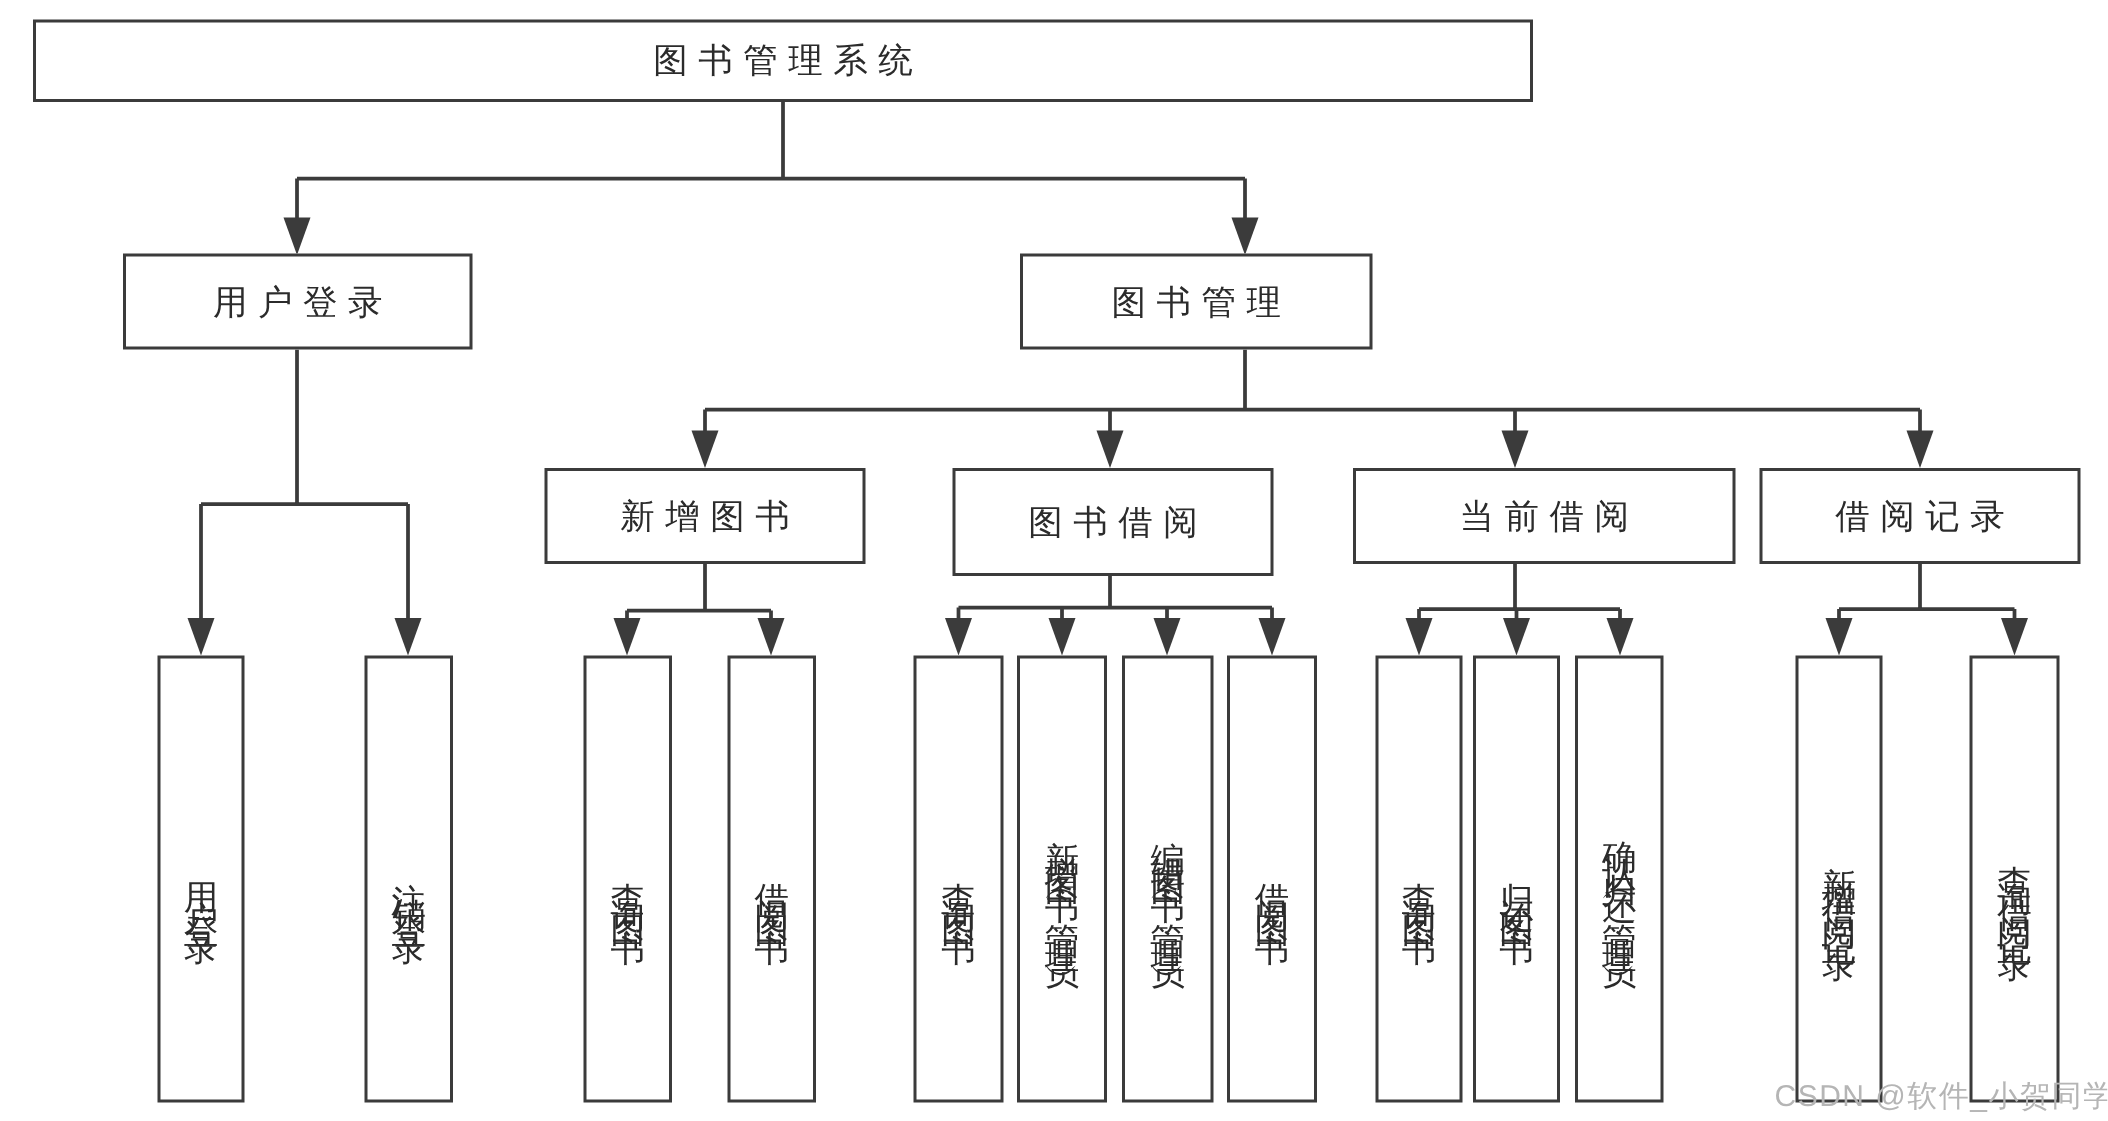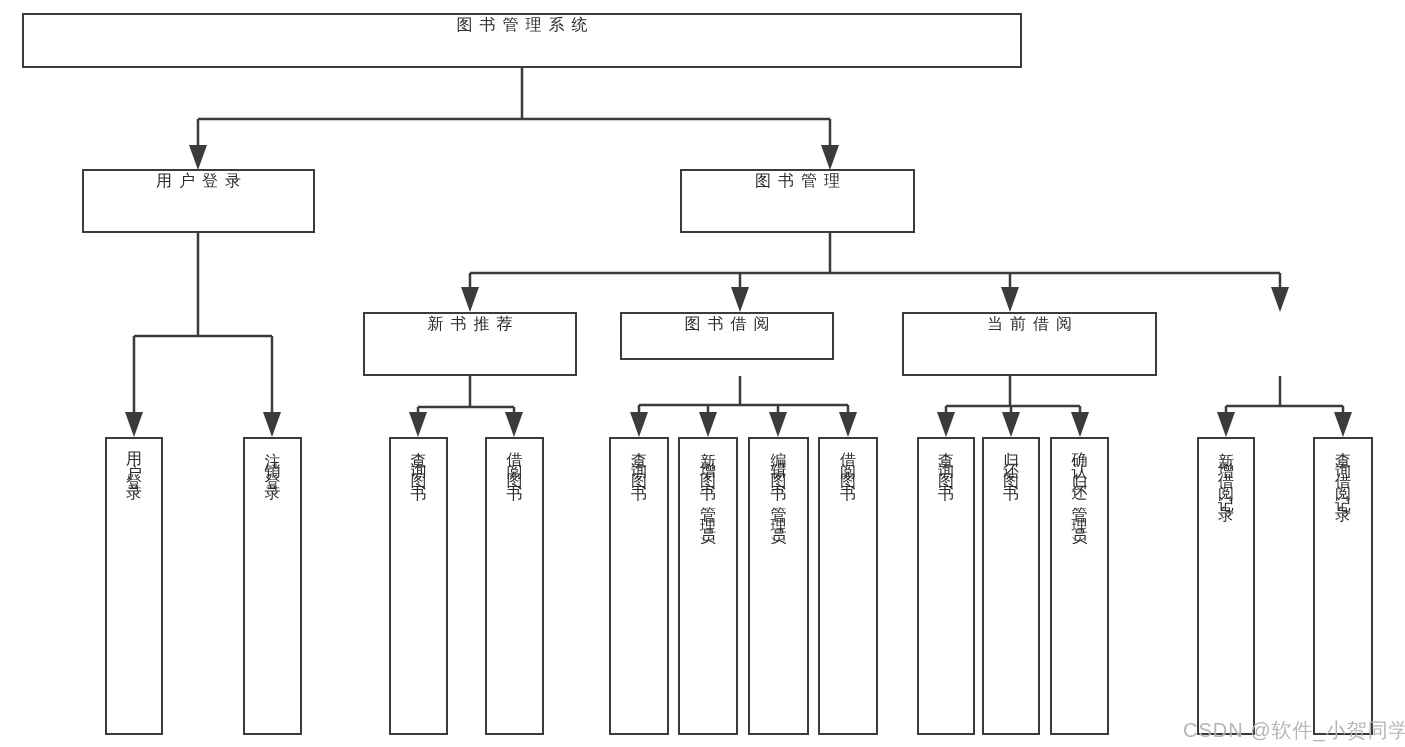--- a/index.html
+++ b/index.html
@@ -31,22 +31,23 @@
   }
   .connectors polygon {
     fill: var(--line);
     stroke: none;
   }
   .box {
     position: absolute;
     background: #ffffff;
     border: 2.5px solid var(--line);
     display: flex;
+    align-items: center;
     justify-content: center;
-    font-size: 16px;
+    font-size: 23px;
     color: var(--text);
   }
   .box.h span {
     letter-spacing: 7px;
     margin-right: -7px;
     white-space: nowrap;
   }
   .box.v span {
     writing-mode: vertical-lr;
     line-height: 1;
@@ -133,28 +134,31 @@
   </div>
 
   <div class="box h" style="left:82px; top:169px; width:233px; height:64px">
     <span>用户登录</span>
   </div>
   <div class="box h" style="left:680px; top:169px; width:235px; height:64px">
     <span>图书管理</span>
   </div>
 
   <div class="box h" style="left:363px; top:312px; width:214px; height:64px">
-    <span>新书推荐</span>
-  </div>
-  <div class="box h" style="left:620px; top:312px; width:214px; height:48px">
+    <span>新增图书</span>
+  </div>
+  <div class="box h" style="left:635px; top:312px; width:214px; height:72px">
     <span>图书借阅</span>
   </div>
   <div class="box h" style="left:902px; top:312px; width:255px; height:64px">
     <span>当前借阅</span>
   </div>
+  <div class="box h" style="left:1173px; top:312px; width:214px; height:64px">
+    <span>借阅记录</span>
+  </div>
 
   <div class="box v" style="left:105px; top:437px; width:58px; height:298px">
     <span>用户登录</span>
   </div>
   <div class="box v" style="left:243px; top:437px; width:59px; height:298px">
     <span>注销登录</span>
   </div>
 
   <div class="box v" style="left:389px; top:437px; width:59px; height:298px">
     <span>查询图书</span>

